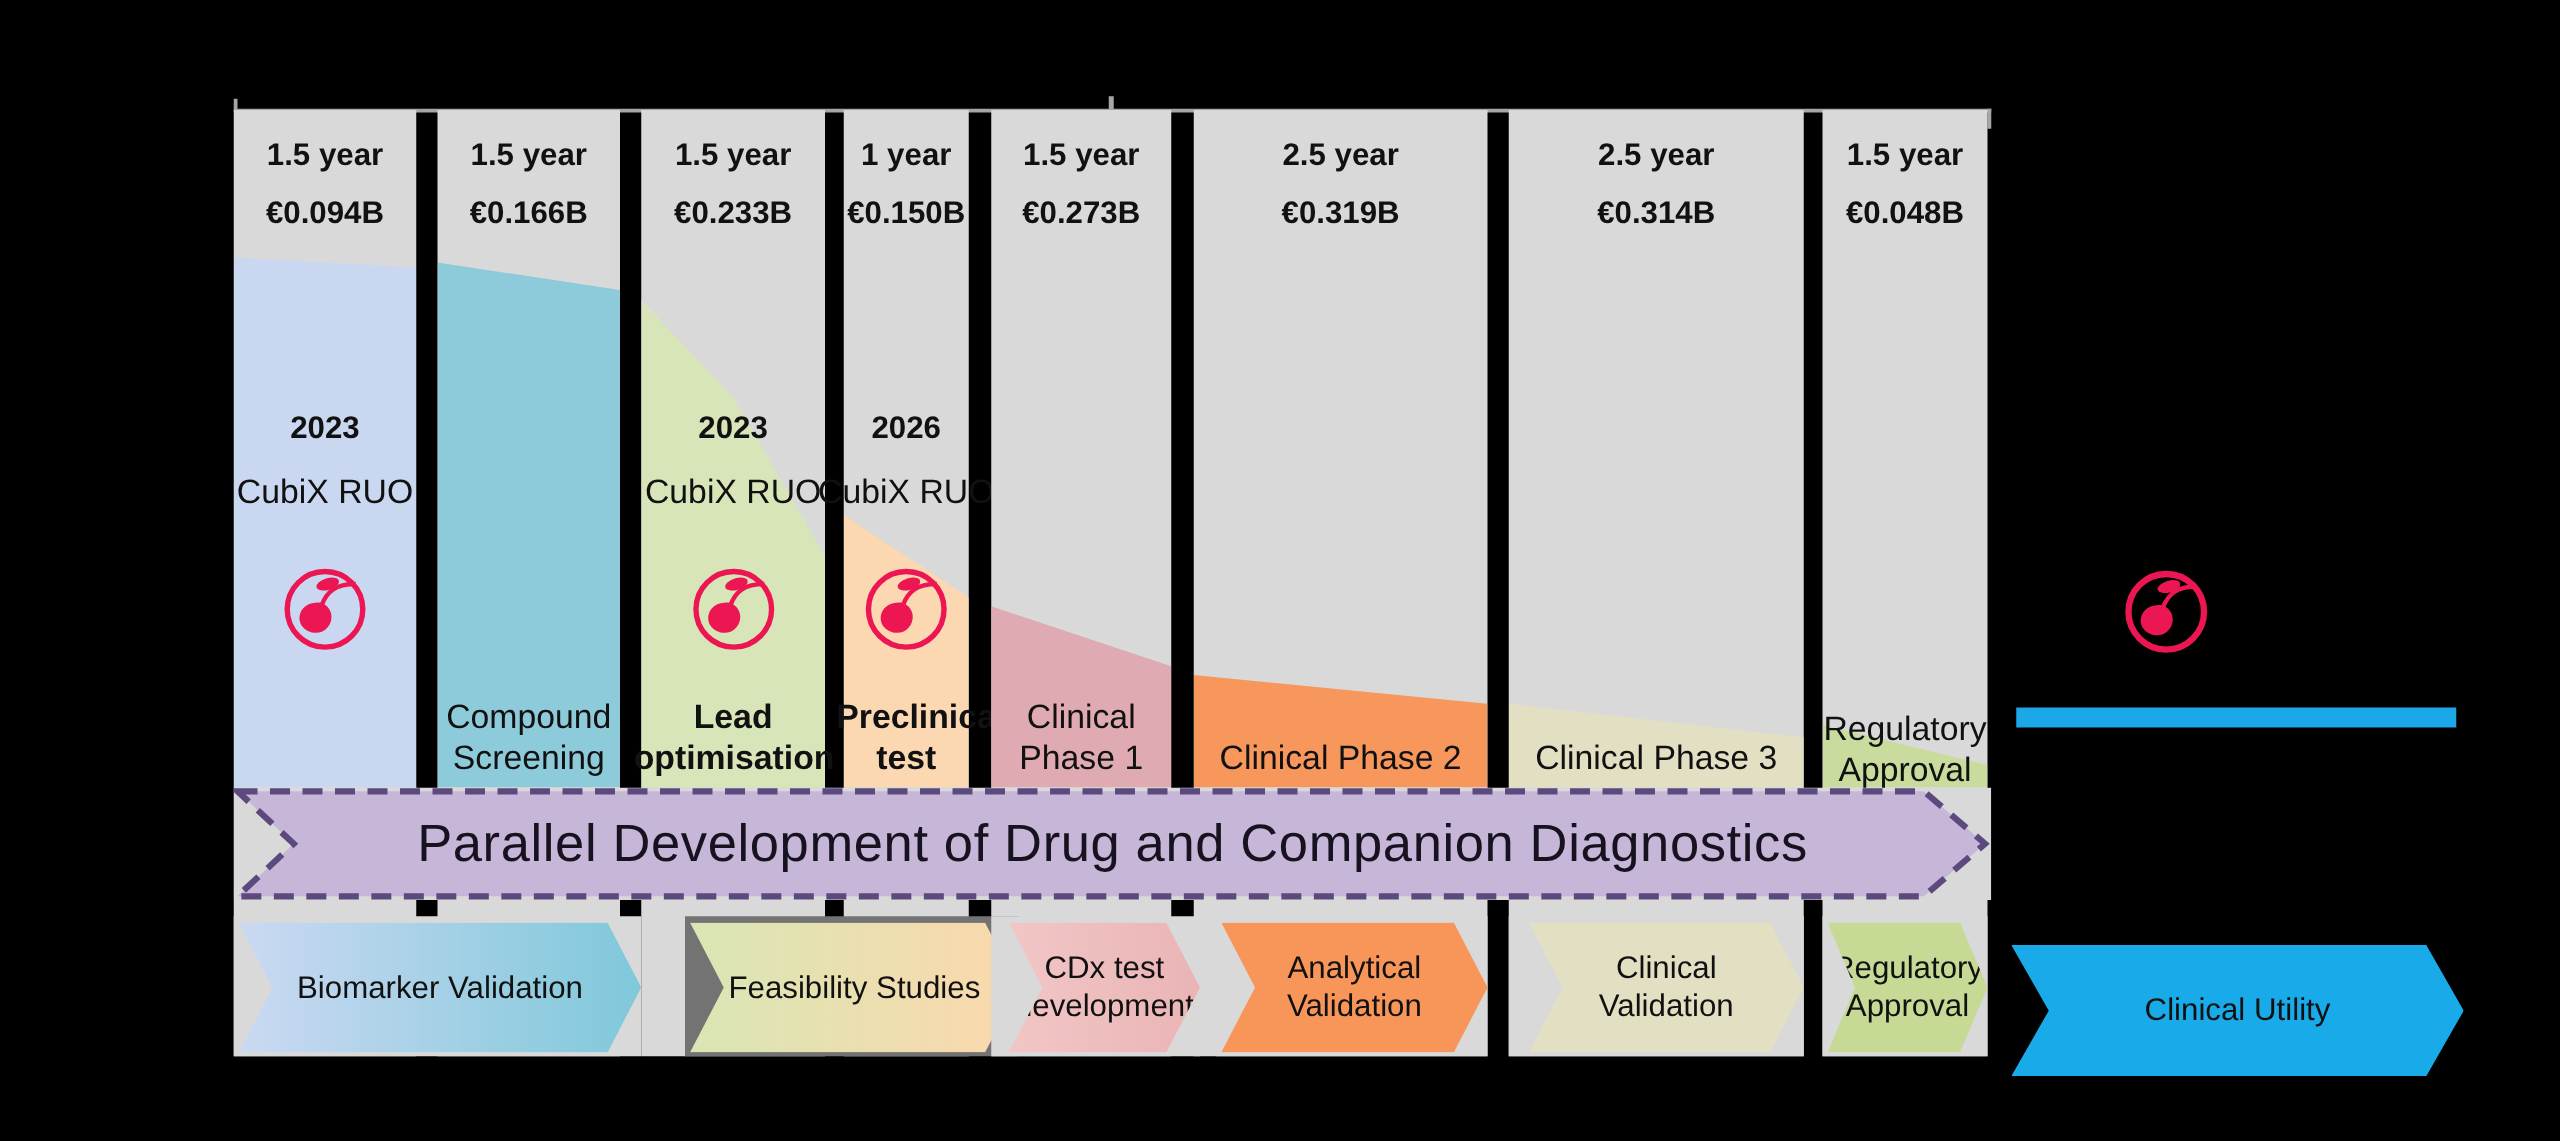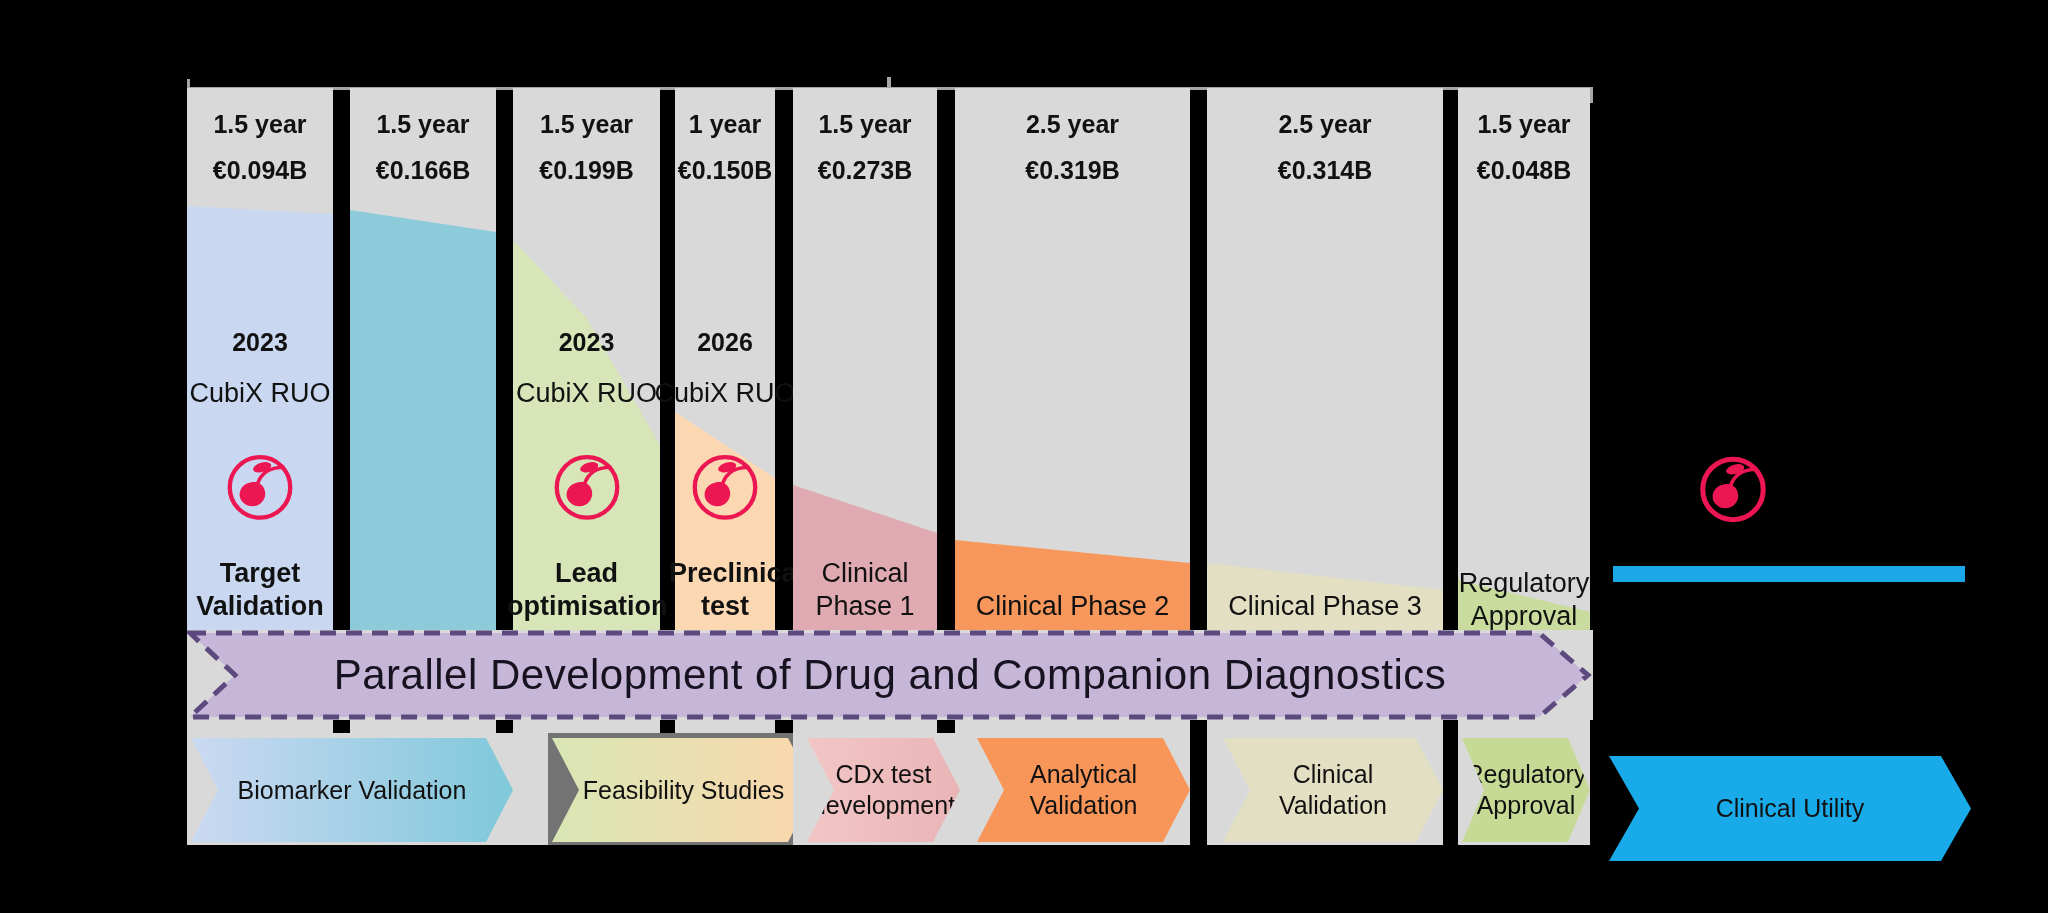--- a/index.html
+++ b/index.html
@@ -62,33 +62,33 @@
     <div class="col-year">2023</div>
     <div class="col-product">CubiX RUO</div>
     <div class="col-icon">
       <svg viewBox="0 0 100 100" width="72" height="72">
         <circle cx="50" cy="52" r="42" fill="none" stroke-width="6" stroke="#ec1652"></circle>
         <path d="M37 45 C24 47 18 60 24 70 C31 80 46 81 53 72 C60 64 58 52 50 47 C46 44 41 44 37 45 Z" fill="#ec1652"></path>
         <path d="M46 48 C52 32 62 24 84 24" fill="none" stroke-width="5" stroke="#ec1652"></path>
         <ellipse cx="53" cy="24" rx="13" ry="6.5" transform="rotate(-16 53 24)" fill="#ec1652"></ellipse>
       </svg>
     </div>
-    <div class="col-label bold">Target Validation</div>
   </div>
 
   <div class="col" style="left: 350px; width: 146px; background: rgb(217, 217, 217);">
     <div class="wedge" style="clip-path: polygon(0px 122px, 100% 144px, 100% 542px, 0px 542px); background: rgb(142, 203, 218);"></div>
     <div class="col-duration">1.5 year</div>
     <div class="col-cost">€0.166B</div>
+    <div class="col-label">Compound Screening</div>
   </div>
 
   <div class="col" style="left: 513px; width: 147px; background: rgb(217, 217, 217);">
     <div class="wedge" style="clip-path: polygon(0px 152px, 50% 230px, 100% 357px, 100% 542px, 0px 542px); background: rgb(216, 229, 184);"></div>
     <div class="col-duration">1.5 year</div>
-    <div class="col-cost">€0.199B</div>
+    <div class="col-cost">€0.233B</div>
     <div class="col-year">2023</div>
     <div class="col-product">CubiX RUO</div>
     <div class="col-icon">
       <svg viewBox="0 0 100 100" width="72" height="72">
         <circle cx="50" cy="52" r="42" fill="none" stroke-width="6" stroke="#ec1652"></circle>
         <path d="M37 45 C24 47 18 60 24 70 C31 80 46 81 53 72 C60 64 58 52 50 47 C46 44 41 44 37 45 Z" fill="#ec1652"></path>
         <path d="M46 48 C52 32 62 24 84 24" fill="none" stroke-width="5" stroke="#ec1652"></path>
         <ellipse cx="53" cy="24" rx="13" ry="6.5" transform="rotate(-16 53 24)" fill="#ec1652"></ellipse>
       </svg>
     </div>

